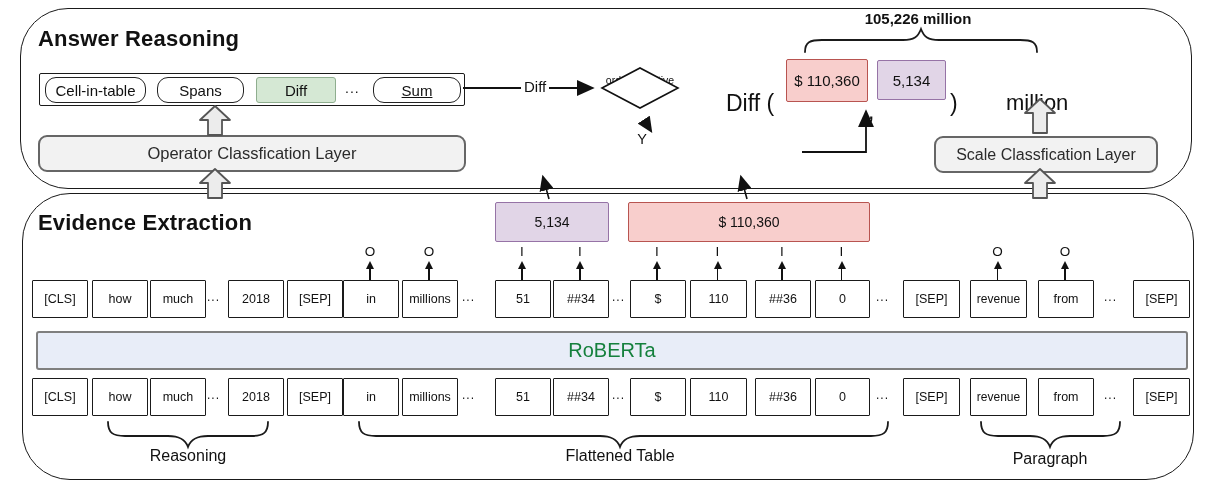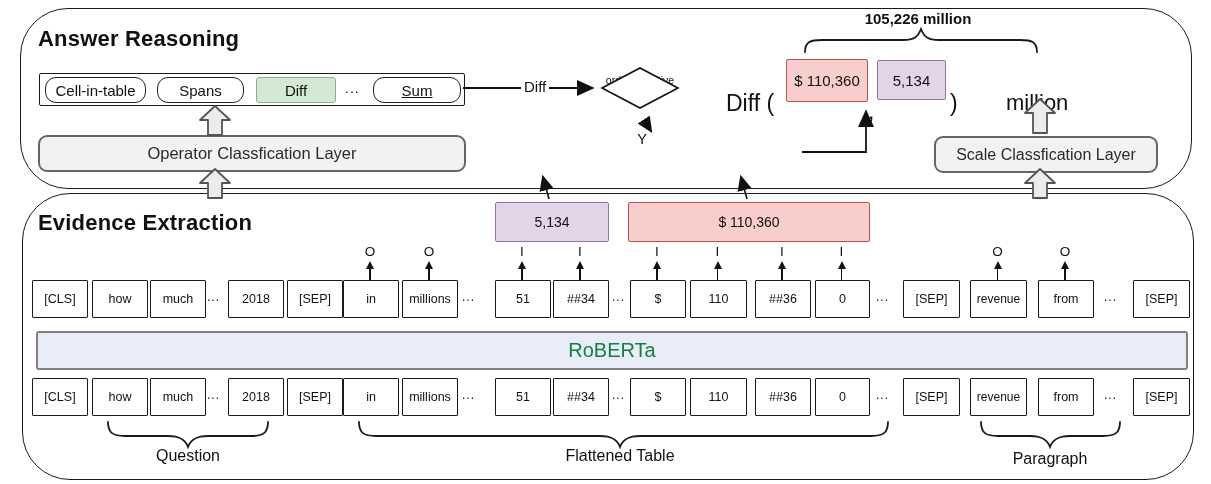--- a/index.html
+++ b/index.html
@@ -181,21 +181,21 @@
     <div class="tok" style="left:755px;">##36</div>
     <div class="tok" style="left:815px;width:53px;">0</div>
     <div class="ell" style="left:876px;">...</div>
     <div class="tok" style="left:903px;width:55px;">[SEP]</div>
     <div class="tok" style="left:970px;width:55px;font-size:12px;">revenue</div>
     <div class="tok" style="left:1038px;">from</div>
     <div class="ell" style="left:1104px;">...</div>
     <div class="tok" style="left:1133px;width:55px;">[SEP]</div>
   </div>
 
-  <div class="seg-label" style="left:188px;top:447px;">Question</div>
+  <div class="seg-label" style="left:188px;top:447px;">Reasoning</div>
   <div class="seg-label" style="left:620px;top:447px;">Flattened Table</div>
   <div class="seg-label" style="left:1050px;top:450px;">Paragraph</div>
 
   <svg class="overlay" width="1211" height="484" viewBox="0 0 1211 484">
     <defs>
       <marker id="ah" markerWidth="11" markerHeight="9" refX="8.5" refY="4.5" orient="auto">
         <path d="M0,0 L10,4.5 L0,9 Z" fill="#111"></path>
       </marker>
     </defs>
 

